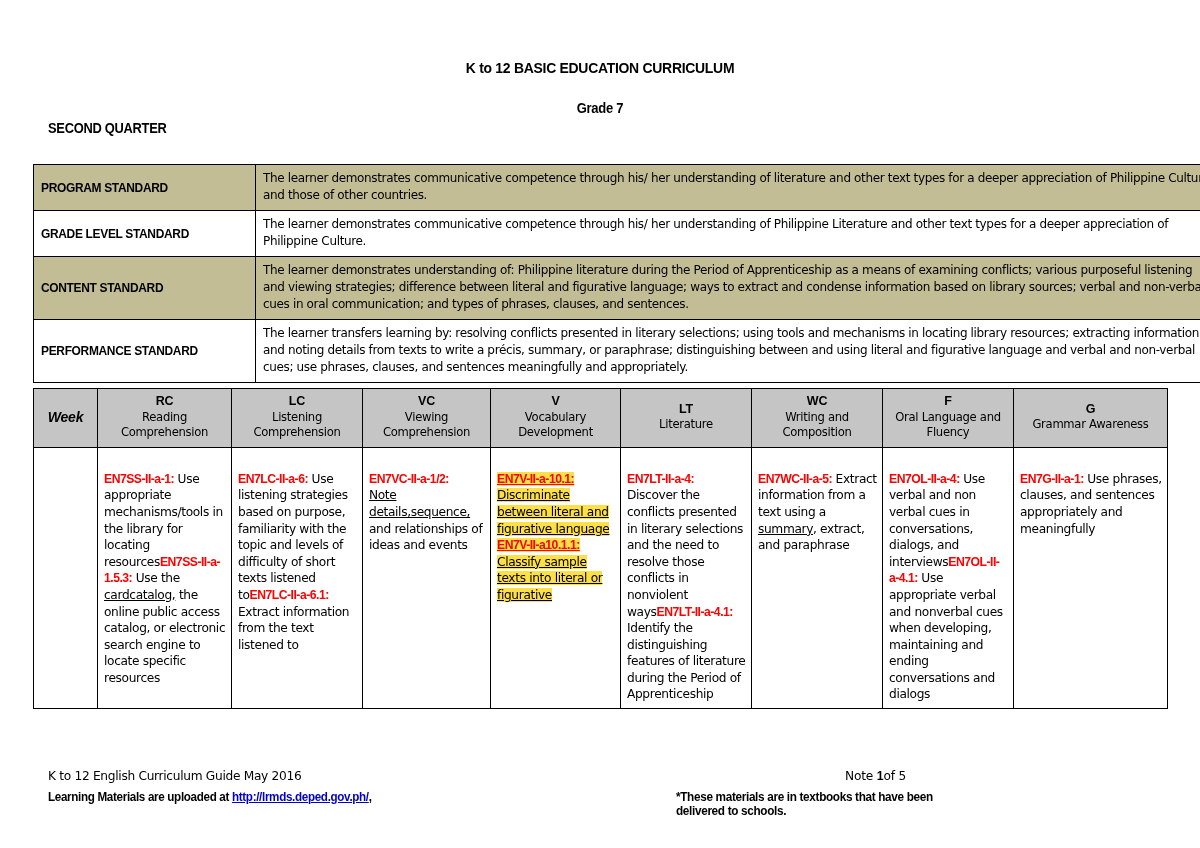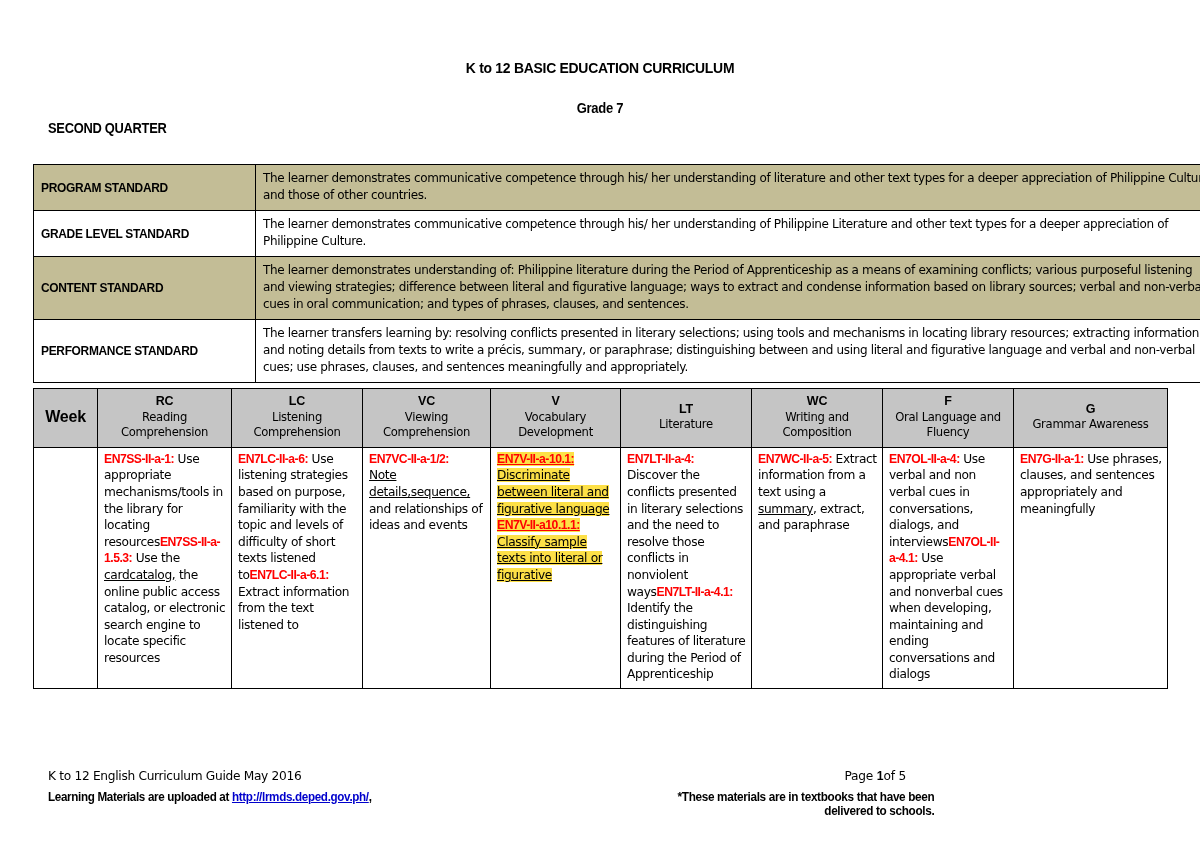--- a/index.html
+++ b/index.html
@@ -119,26 +119,27 @@
   .hdr-name {
     display: block;
     font-family: "DejaVu Sans", sans-serif;
     font-size: 11.6px;
     line-height: 1.3;
     letter-spacing: -0.3px;
   }
   .hdr-week {
     font-family: "Liberation Sans", sans-serif;
     font-weight: bold;
-    font-size: 16px;
+    font-size: 14px;
     letter-spacing: -0.2px;
+    font-style: italic;
   }
   .cur-table tbody td {
     vertical-align: top;
-    padding: 3px 5px 5px 6px;
+    padding: 23px 5px 5px 6px;
     height: 230px;
     font-family: "DejaVu Sans", sans-serif;
     font-size: 12.2px;
     line-height: 1.36;
     letter-spacing: -0.35px;
   }
   .code {
     color: #ff0000;
     font-family: "Liberation Sans", sans-serif;
     font-weight: bold;
@@ -160,21 +161,20 @@
   col.c-f    { width: 131px; }
   col.c-g    { width: 154px; }
 
   
   .footer {
     position: absolute;
     left: 0;
     top: 762px;
     width: 948px;
     height: 60px;
-    text-align: right;
   }
   .foot-left-1 {
     position: absolute;
     left: 48px; top: 0;
     font-family: "DejaVu Sans", sans-serif;
     font-size: 12.2px;
     letter-spacing: -0.3px;
   }
   .foot-left-2 {
     position: absolute;
@@ -321,17 +321,17 @@
         <td>
           <span class="code">EN7G-II-a-1:</span><span> Use phrases, clauses, and sentences appropriately and meaningfully</span>
         </td>
       </tr>
     </tbody>
   </table>
 
   <div class="footer">
     <div class="foot-left-1">K to 12 English Curriculum Guide May 2016</div>
     <div class="foot-left-2"><span class="scalex"><span>Learning Materials are uploaded at </span><a class="foot-link" href="#">http://lrmds.deped.gov.ph/</a><span>,</span></span></div>
-    <div class="foot-right-1"><span>Page </span><b>1</b><span>of 5</span></div>
+    <div class="foot-right-1"><span>Note </span><b>1</b><span>of 5</span></div>
     <div class="foot-right-2"><span class="scalex">*These materials are in textbooks that have been delivered to schools.</span></div>
   </div>
 
 </div>
 
 </body></html>

